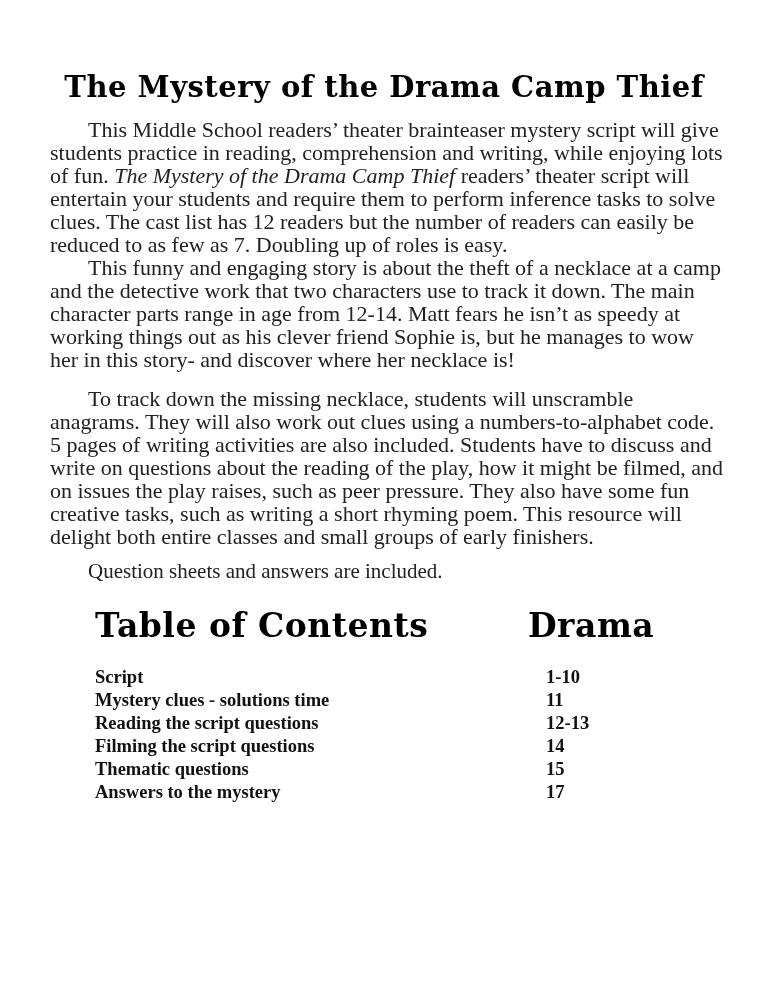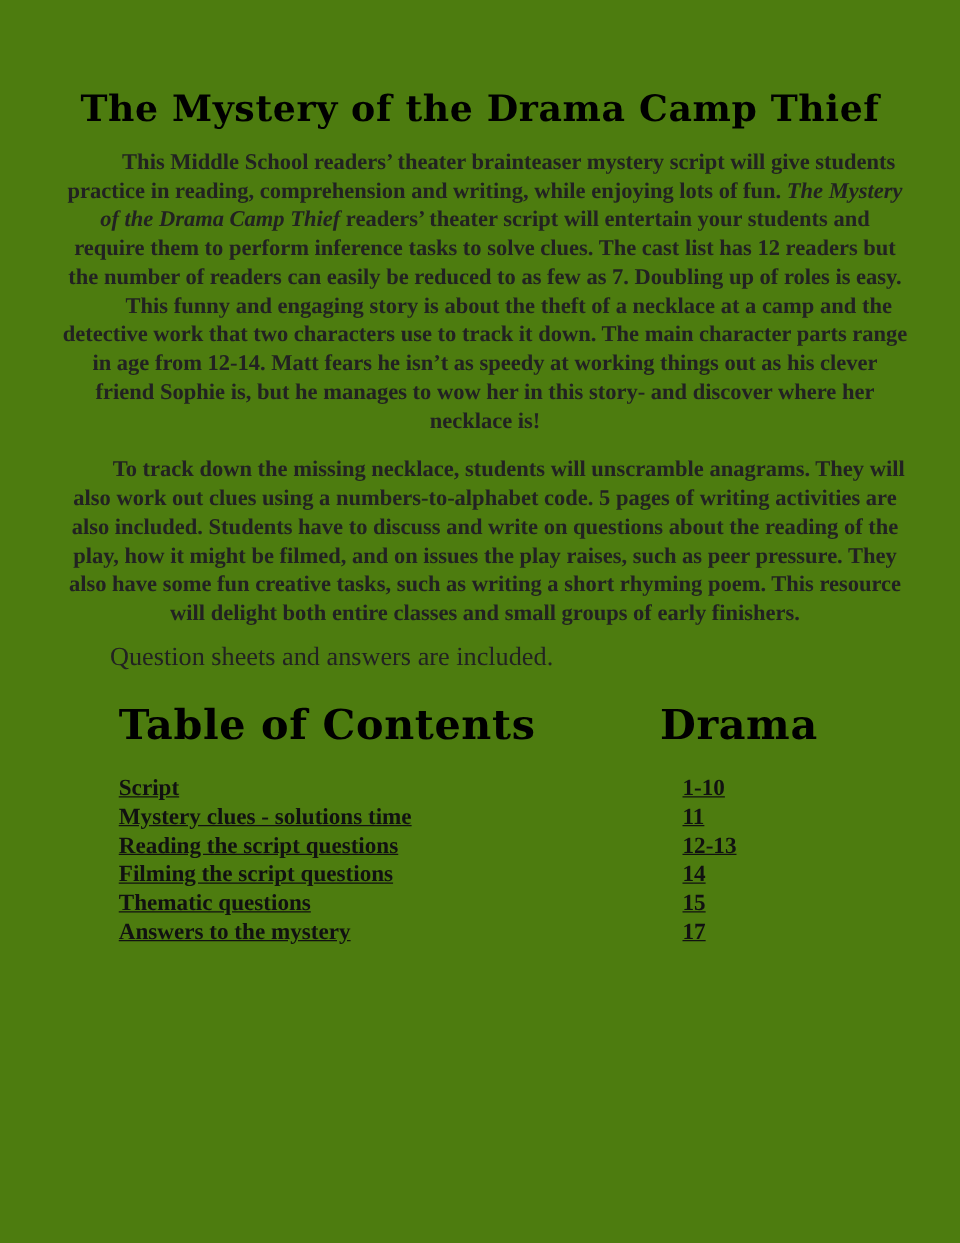--- a/index.html
+++ b/index.html
@@ -1,20 +1,20 @@
 <!DOCTYPE html>
 <html><head>
 <meta charset="utf-8">
 <style>
   html,body{margin:0;padding:0;background:#e8e8e8;}
   .page{
     position:relative;
     width:768px;height:994px;
     margin:0 auto;
-    background:#4d7c0f;
+    background:#ffffff;
     font-family:"Liberation Serif",serif;
     color:#222222;
     overflow:hidden;
     box-sizing:border-box;
   }
   .doc-title{
     margin:68px 40px 0 40px;
     text-align:center;
     font-family:"DejaVu Serif",serif;
     font-weight:bold;
@@ -22,25 +22,24 @@
     line-height:38px;
     letter-spacing:0.5px;
     color:#000000;
   }
   .content{
     padding:12px 42px 0 50px;
   }
   .body-para{
     margin:0;
     width:676px;
-    font-size:18px;
+    font-size:22px;
     line-height:23px;
     text-indent:38px;
-    text-align:center;
-    font-weight:bold;
+    text-align:left;
   }
   .body-para.para-gap{margin-top:16px;}
   .note-line{
     margin:12px 0 0 0;
     font-size:21px;
     line-height:23px;
     text-indent:38px;
   }
   .toc{
     margin:26px 0 0 45px;
@@ -62,21 +61,20 @@
   .toc-row{
     display:grid;
     grid-template-columns:451px auto;
   }
   .toc-title,.toc-pages{
     font-family:"Liberation Serif",serif;
     font-weight:bold;
     font-size:18.5px;
     line-height:23px;
     color:#111111;
-    text-decoration:underline;
   }
   i{font-style:italic;}
 </style>
 </head>
 <body>
 
 <div class="page">
 
   <h1 class="doc-title">The Mystery of the Drama Camp Thief</h1>
 

